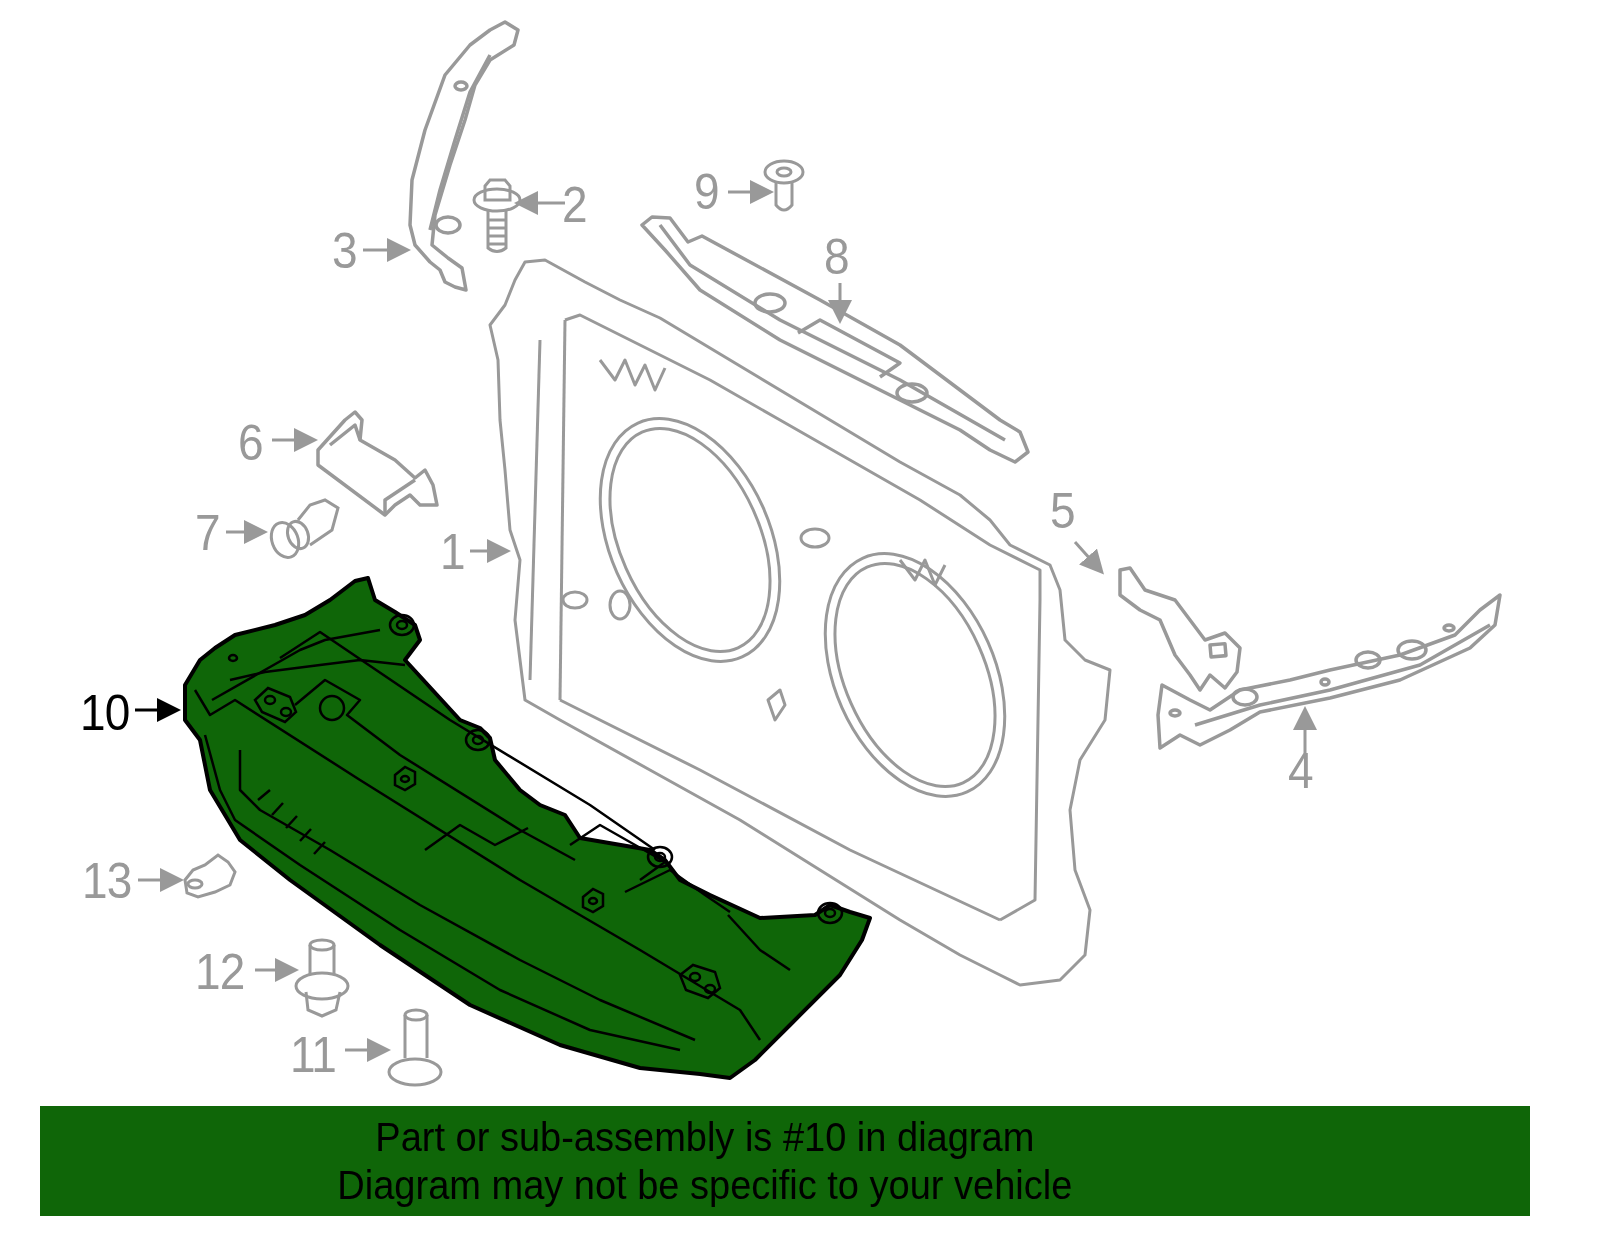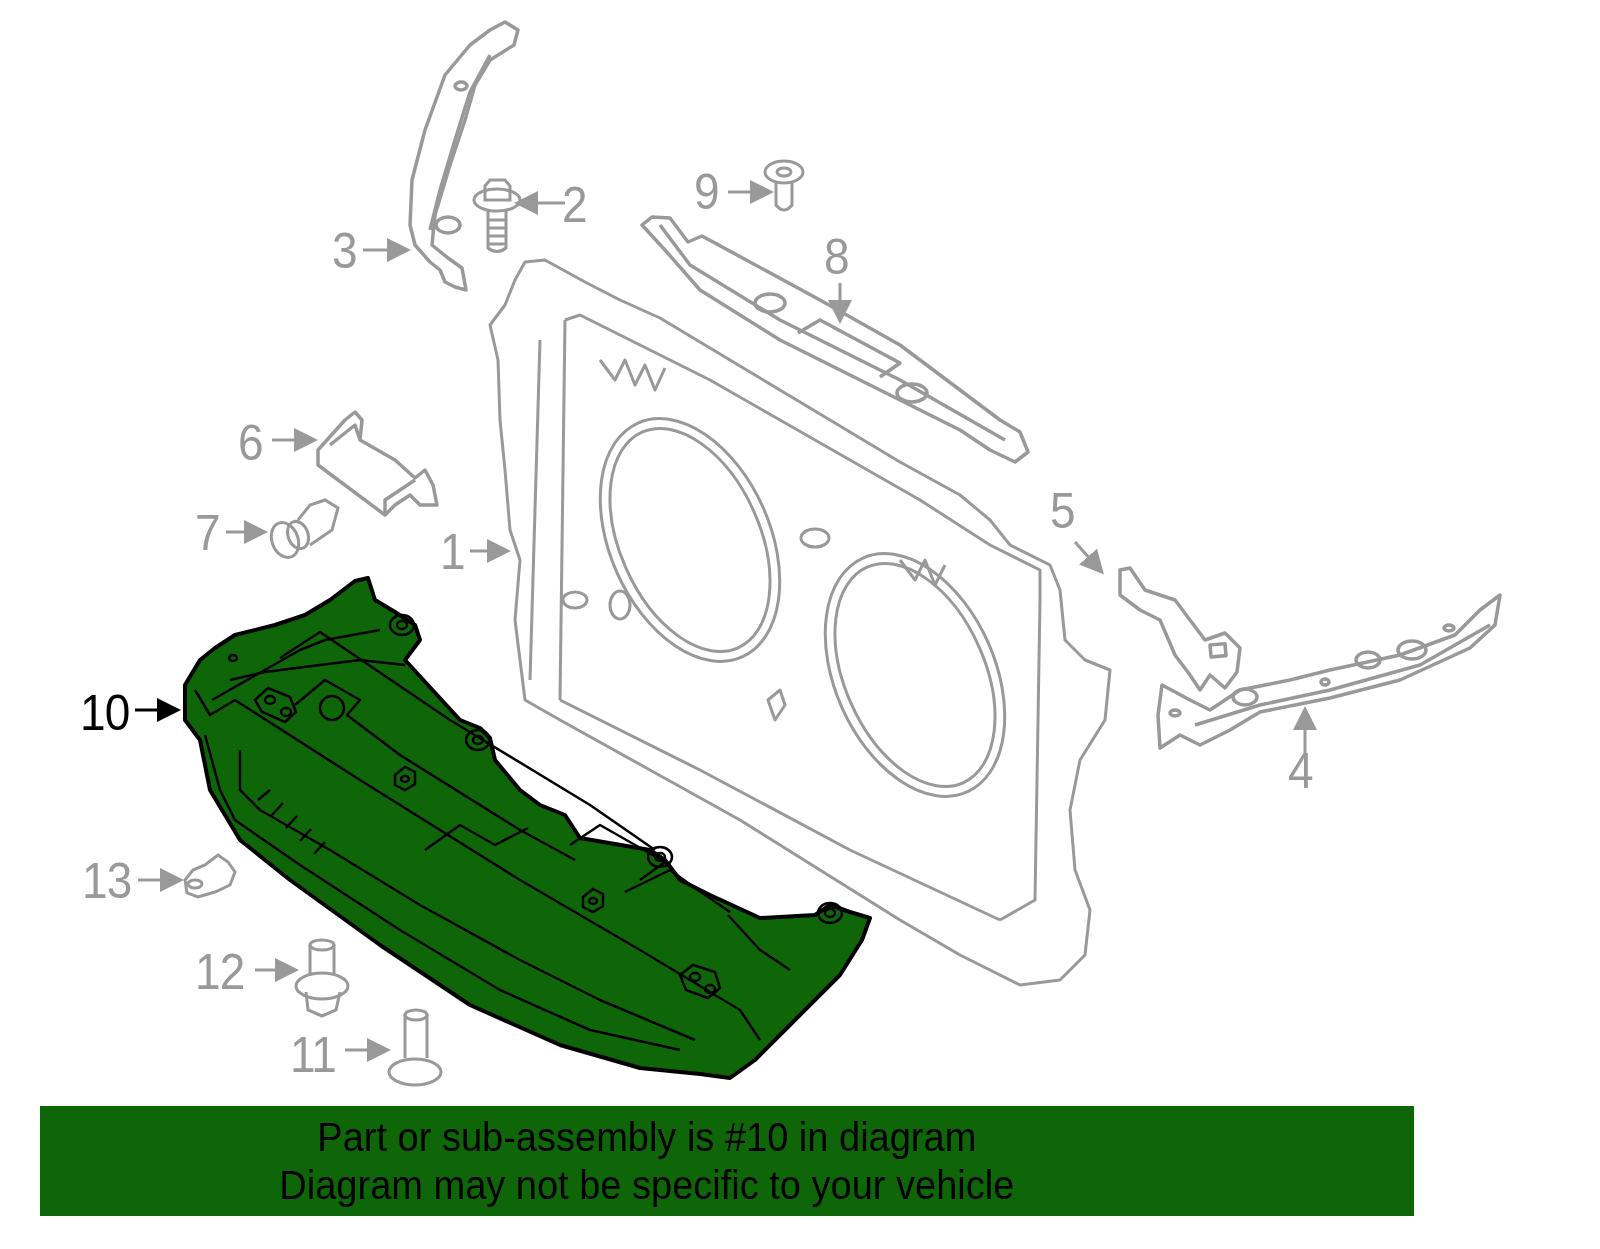--- a/index.html
+++ b/index.html
@@ -1,20 +1,20 @@
 <!DOCTYPE html>
 <html><head>
 <meta charset="utf-8">
 <style>
   html, body { margin:0; padding:0; background:#ffffff; }
   body { width:1600px; height:1249px; position:relative; overflow:hidden; font-family:"Liberation Sans", sans-serif; }
   #diagram { position:absolute; left:0; top:0; width:1600px; height:1249px; }
   .callout { position:absolute; font-family:"Liberation Sans", sans-serif; font-size:50px; line-height:1; color:#999999; letter-spacing:-1px; transform:scaleX(0.92); transform-origin:left top; }
   .callout.hl { color:#000000; }
-  #banner { position:absolute; left:40px; top:1106px; width:1374px; height:110px; background:#0f6608; display:flex; flex-direction:column; align-items:center; justify-content:center; }
+  #banner { position:absolute; left:40px; top:1106px; width:1490px; height:110px; background:#0f6608; display:flex; flex-direction:column; align-items:center; justify-content:center; }
   #banner .line { font-family:"Liberation Sans", sans-serif; font-size:40px; line-height:48px; color:#000; white-space:nowrap; transform:scaleX(0.95); }
   #banner .l1 { margin-left:-160px; }
   #banner .l2 { margin-left:-160px; }
 </style>
 </head>
 <body>
 
 <svg id="diagram" viewBox="0 0 1600 1249" xmlns="http://www.w3.org/2000/svg">
   <defs>
     <marker id="ah-gray" markerWidth="8" markerHeight="8" refX="6" refY="4" orient="auto" markerUnits="strokeWidth">

